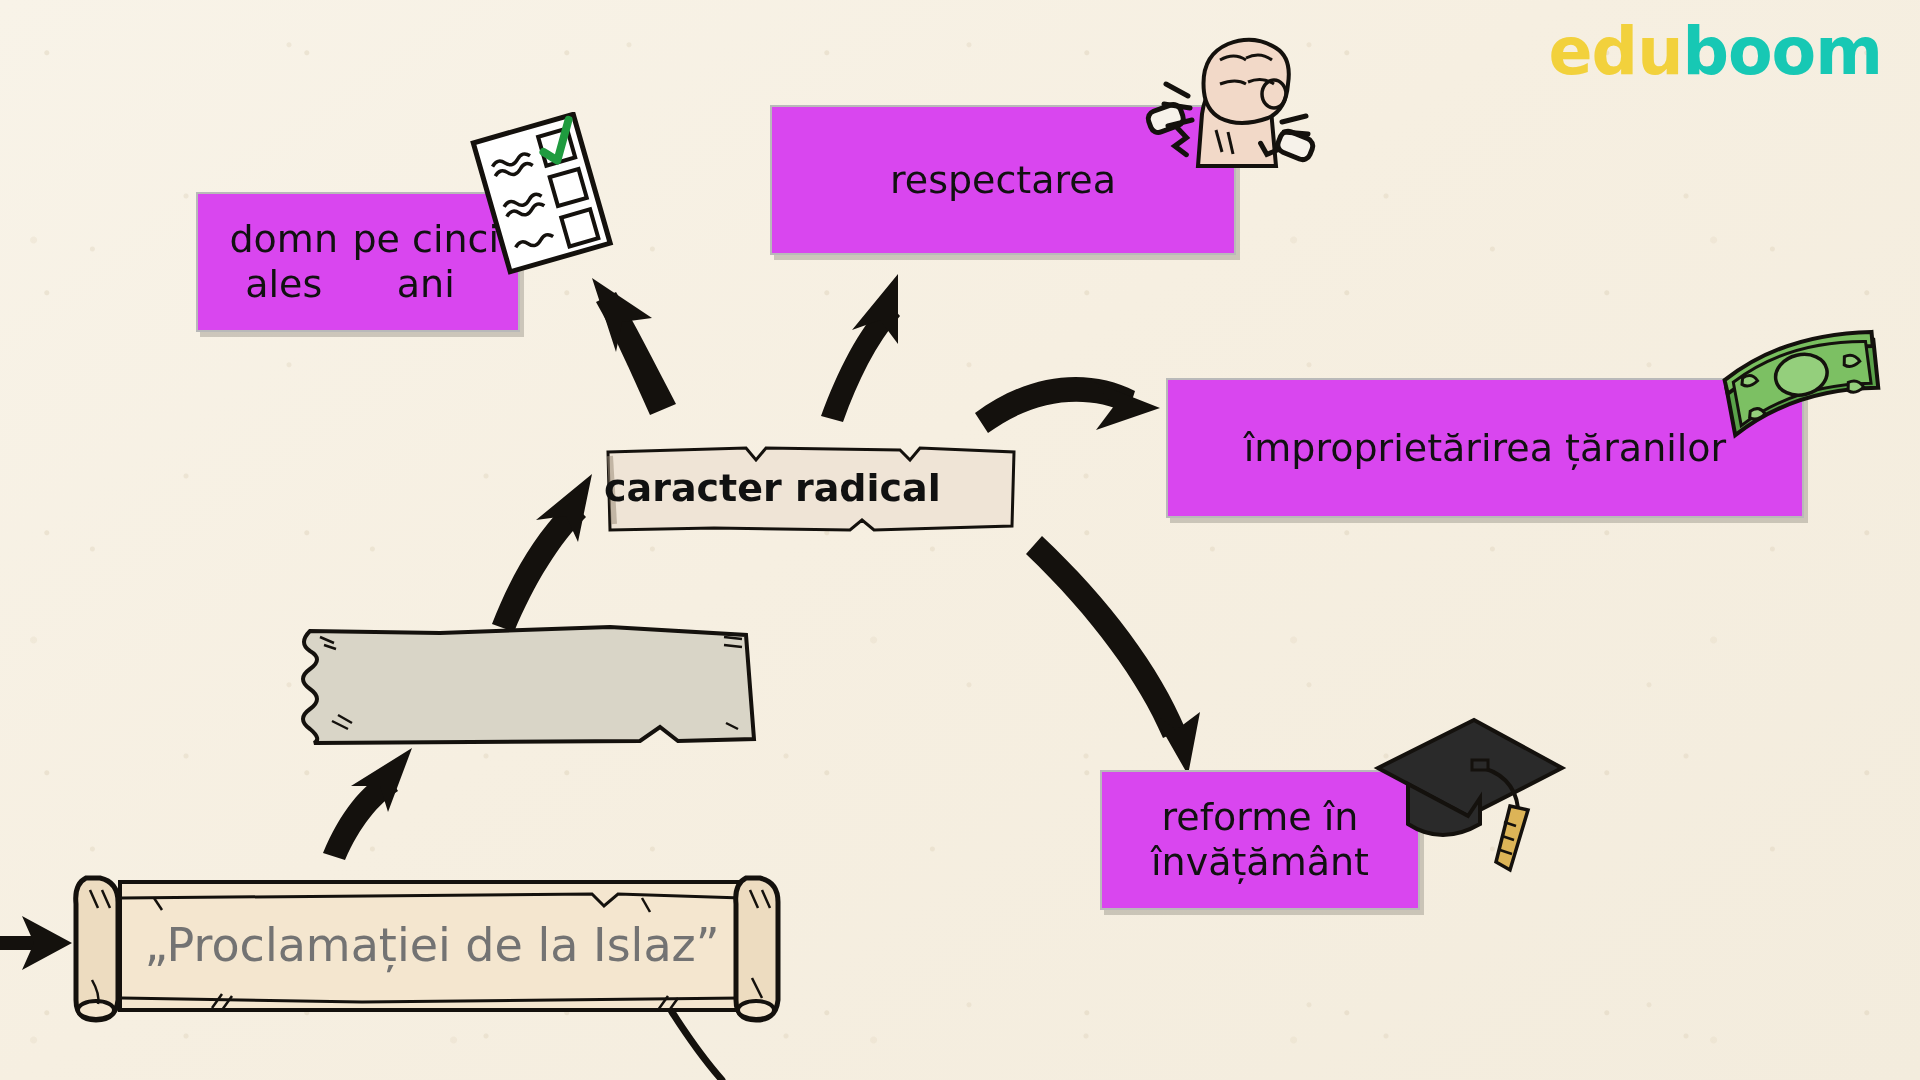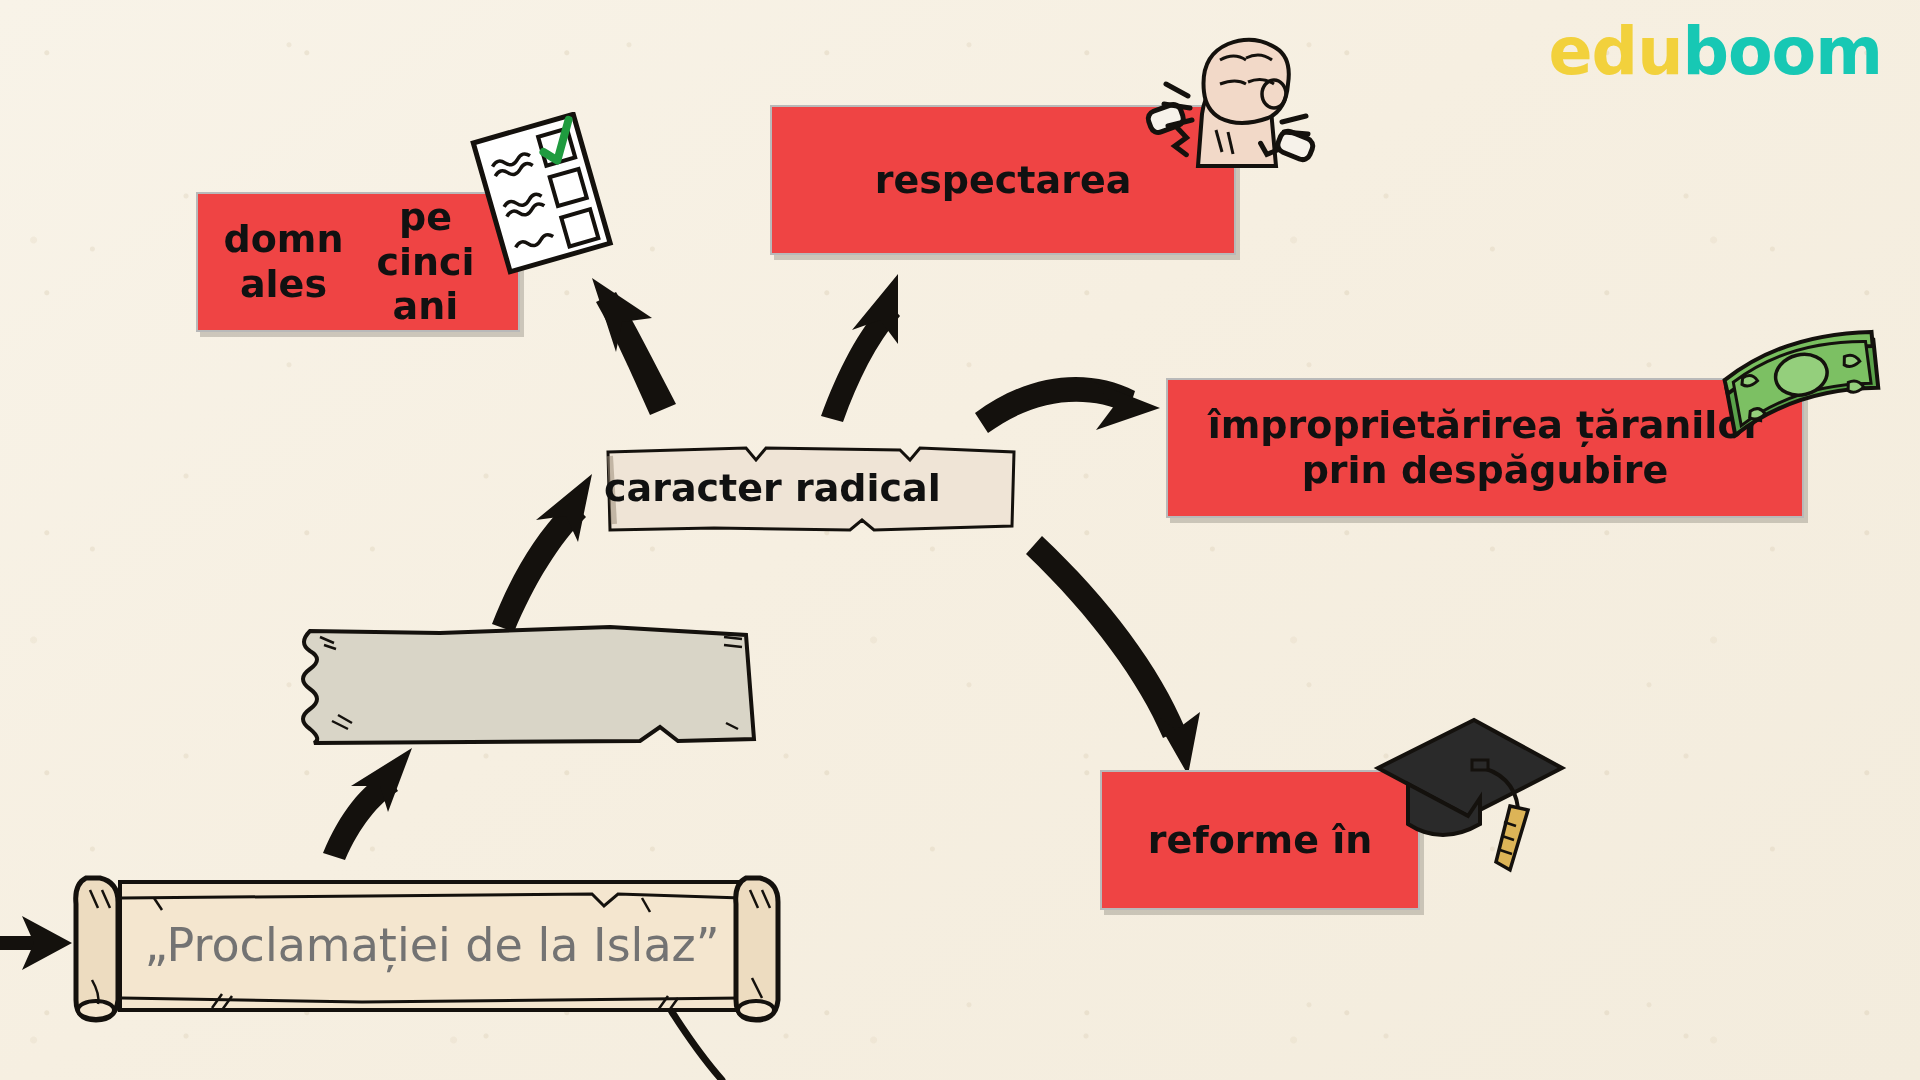--- a/index.html
+++ b/index.html
@@ -31,27 +31,27 @@
     position:absolute;right:38px;top:14px;
     font-size:65px;font-weight:bold;letter-spacing:-1px;
     font-family:"DejaVu Sans","Liberation Sans",sans-serif;
   }
   #logo .edu{color:#f2d13c;}
   #logo .boom{color:#17c8b4;}
 
   
   .card{
     position:absolute;
-    background:#ef4444;
+    background:#d946ef;
     border:2px solid #b9b9b9;
     box-shadow:4px 5px 0 rgba(150,146,136,.45);
     display:flex;align-items:center;justify-content:center;
     text-align:center;
     color:#111;
-    font-weight:bold;
+    font-weight:normal;
     line-height:1.18;
     padding:24px 18px;
     box-sizing:border-box;
   }
 
   
   .torn{
     position:absolute;
     display:flex;align-items:center;justify-content:flex-start;
     text-align:center;color:#111;font-weight:bold;
@@ -184,21 +184,20 @@
       <path d="M144 138 L 136 146 L 126 138" fill="none" stroke="#14110d" stroke-width="5" stroke-linecap="round"></path>
     </g>
 
     <path d="M52 78 L 30 66 M54 90 L 28 86 M56 102 L 32 108" stroke="#14110d" stroke-width="5" stroke-linecap="round"></path>
     <path d="M146 104 L 170 98 M148 114 L 172 116" stroke="#14110d" stroke-width="5" stroke-linecap="round"></path>
   </svg>
 </div>
 
 <div class="card" id="card-improprietarirea" style="left:1166px;top:378px;width:638px;height:140px;font-size:38px;flex-direction:column;">
   <span>împroprietărirea țăranilor</span>
-  <span>prin despăgubire</span>
 </div>
 
 <div class="icon-wrap" style="left:1716px;top:326px;width:180px;height:120px;">
   <svg width="180" height="120" viewBox="0 0 180 120">
     <g transform="rotate(-13 90 60)">
       <path d="M12 44 Q 80 12 166 30 L 160 78 Q 78 60 10 92 Z" fill="#5aa34a" stroke="#14110d" stroke-width="4"></path>
       <path d="M12 36 Q 80 4 166 22 L 164 36 Q 80 18 12 50 Z" fill="#79bf5f" stroke="#14110d" stroke-width="4"></path>
       <path d="M20 40 Q 82 12 158 30 L 154 72 Q 80 56 18 84 Z" fill="#7cc063" stroke="#14110d" stroke-width="3"></path>
       <ellipse cx="88" cy="48" rx="26" ry="20" fill="#94cf7c" stroke="#14110d" stroke-width="3.5"></ellipse>
       <path d="M30 38 q10 -4 14 6 q-10 6 -16 0 Z" fill="#94cf7c" stroke="#14110d" stroke-width="3"></path>
@@ -225,20 +224,21 @@
              L 360 124 L 380 110 L 398 124 L 474 122 L 466 18 L 330 10 L 160 16 Z" fill="#d9d5c7" stroke="#14110d" stroke-width="4"></path>
     <path d="M40 20 l 14 6 M44 28 l 12 4" stroke="#14110d" stroke-width="2.5"></path>
     <path d="M52 104 l 16 8 M58 98 l 14 8" stroke="#14110d" stroke-width="2.5"></path>
     <path d="M444 20 l 18 2 M444 28 l 18 2" stroke="#14110d" stroke-width="2.5"></path>
     <path d="M446 106 l 12 6" stroke="#14110d" stroke-width="2.5"></path>
   </svg>
 </div>
 
 <div class="card" id="card-reforme" style="left:1100px;top:770px;width:320px;height:140px;font-size:38px;flex-direction:column;text-align:right;">
   <span>reforme în</span>
+  <span>învățământ</span>
 </div>
 
 <div class="icon-wrap" style="left:1368px;top:712px;width:200px;height:170px;">
   <svg width="200" height="170" viewBox="0 0 200 170">
 
     <path d="M10 56 L 106 8 L 194 56 L 100 104 Z" fill="#2a2a2a" stroke="#14110d" stroke-width="4"></path>
 
     <path d="M40 72 L 40 112 Q 74 134 112 112 L 112 86 L 100 104 Z" fill="#2a2a2a" stroke="#14110d" stroke-width="4"></path>
 
     <path d="M108 54 Q 146 62 150 96" fill="none" stroke="#14110d" stroke-width="4"></path>

